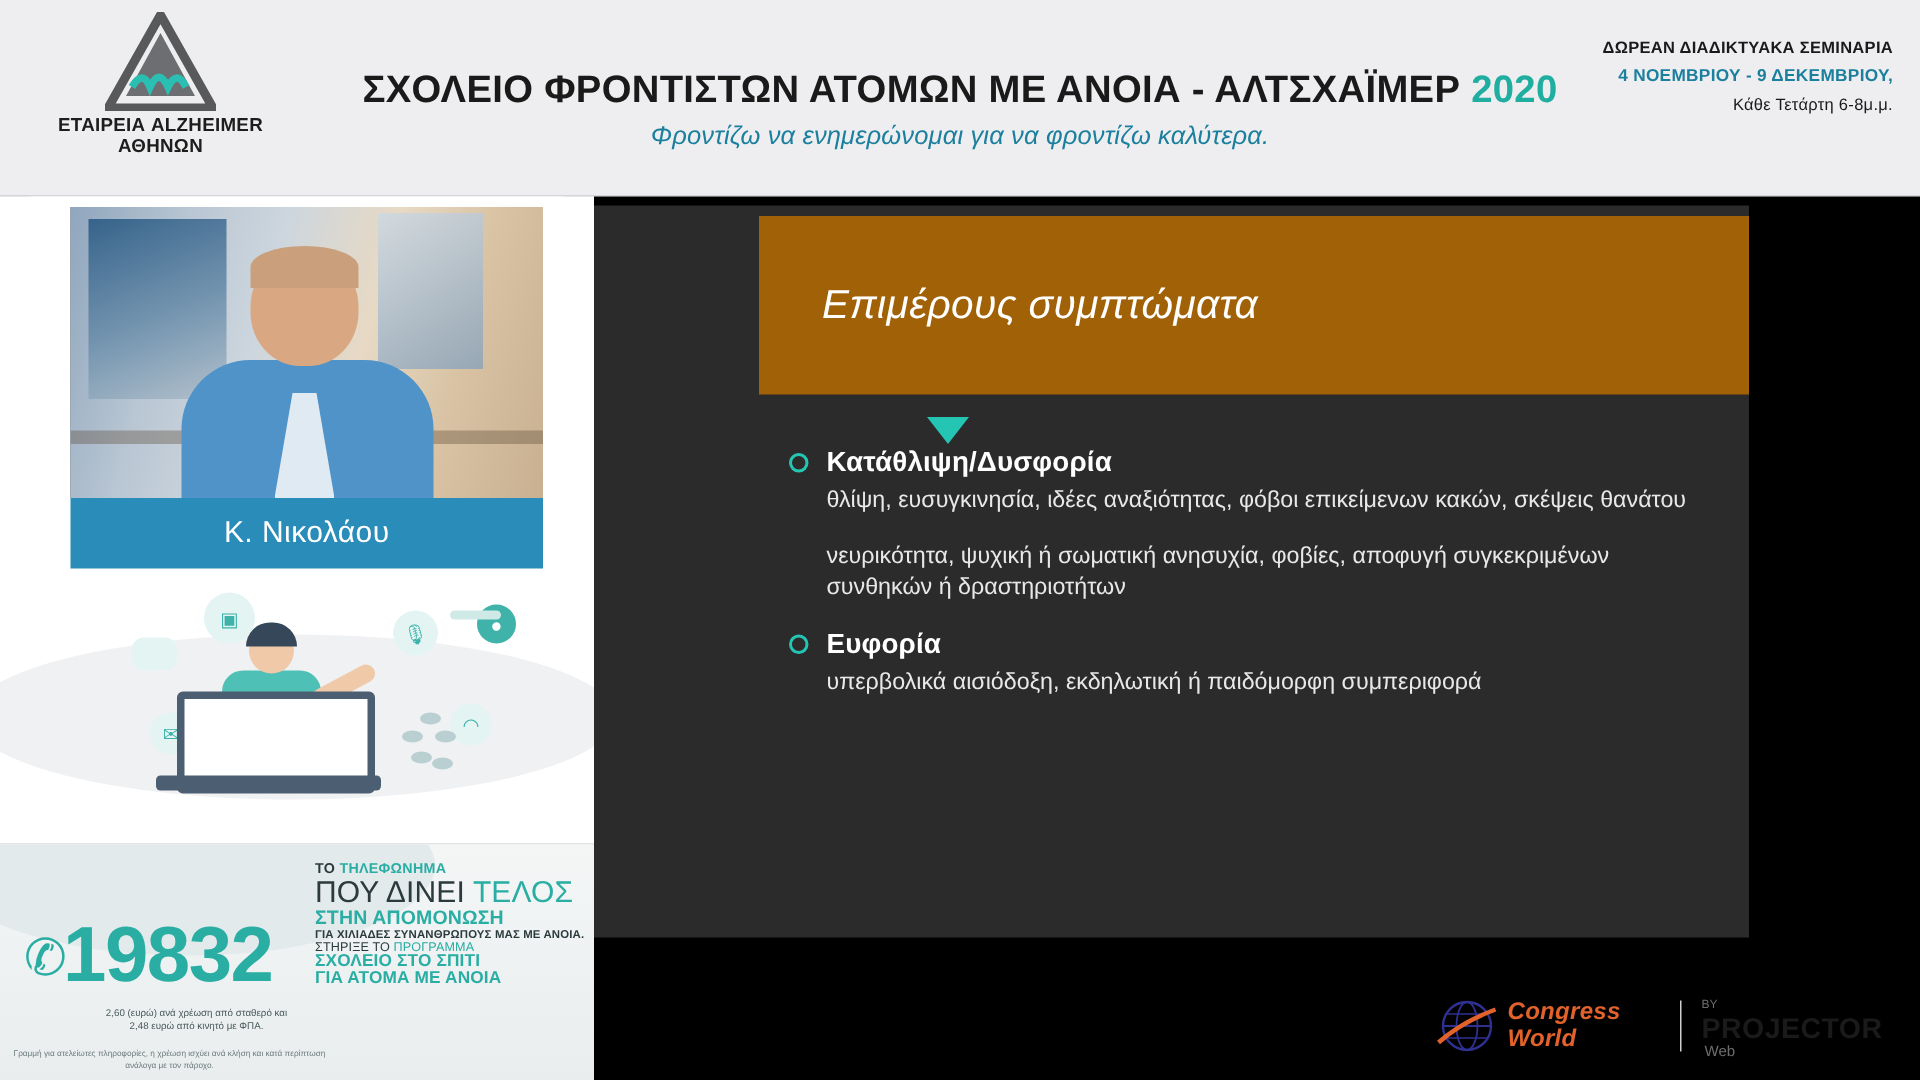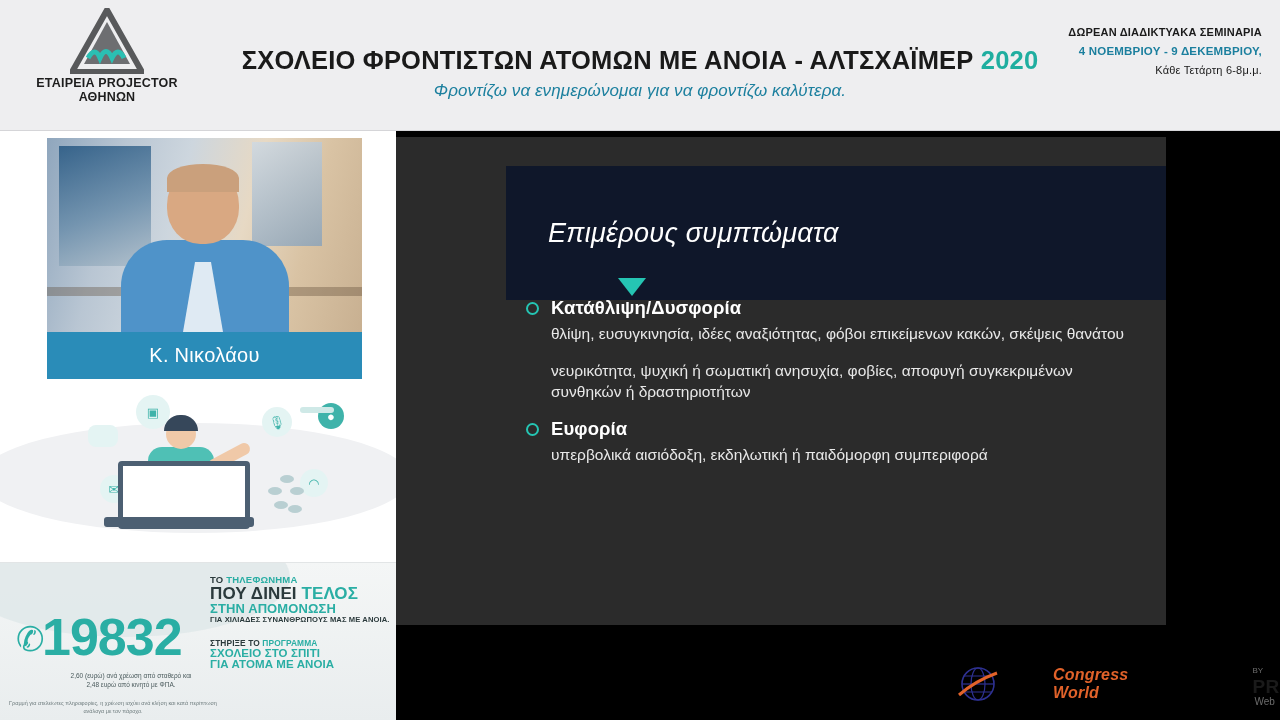--- a/index.html
+++ b/index.html
@@ -341,25 +341,25 @@
     text-align: center;
   }
   .banner-right {
     position: absolute;
     left: 210px; top: 12px;
     width: 180px;
     line-height: 1.02;
   }
   .br1 { font-size: 9.5px; font-weight: bold; color: #2b3a3c; letter-spacing: .2px; }
   .br1 .hl { color: #2aaea4; }
-  .br2 { font-size: 17px; font-weight: bold; color: #2b3a3c; letter-spacing: .1px; }
+  .br2 { font-size: 20px; font-weight: normal; color: #2b3a3c; letter-spacing: .1px; }
   .br2 .hl { color: #2aaea4; }
   .br3 { font-size: 13px; font-weight: bold; color: #2aaea4; letter-spacing: .1px; }
   .br4 { font-size: 7.6px; font-weight: bold; color: #2b3a3c; letter-spacing: .1px; margin-top: 1px;}
-  .br5 { font-size: 8.4px; font-weight: bold; color: #2b3a3c; letter-spacing: .1px; margin-top: 15px;}
+  .br5 { font-size: 8.4px; font-weight: normal; color: #2b3a3c; letter-spacing: .1px;}
   .br5 .hl { color: #2aaea4; }
   .br6 { font-size: 11.5px; font-weight: bold; color: #2aaea4; letter-spacing: .1px;}
 
   
   .slide-wrap {
     position: absolute;
     left: 396px; top: 131px;
     width: 884px;
     height: 589px;
     background: #000000;
@@ -368,27 +368,26 @@
     position: absolute;
     left: 0; top: 6px;
     width: 770px;
     height: 488px;
     background: #2b2b2b;
   }
   .slide-title-bar {
     position: absolute;
     left: 110px; top: 7px;
     width: 660px;
-    height: 134px;
-    background: #0f172a;
+    height: 119px;
+    background: #a16207;
     display: flex;
     align-items: center;
     padding-left: 42px;
     box-sizing: border-box;
-    margin-top: 22px;
   }
   .slide-title-bar span {
     color: #ffffff;
     font-size: 27px;
     font-style: italic;
     letter-spacing: .3px;
   }
   .slide-tail {
     position: absolute;
     left: 222px; top: 141px;
@@ -432,21 +431,20 @@
   }
 
   
   .footer-logos {
     position: absolute;
     left: 955px; top: 660px;
     width: 300px;
     height: 48px;
     display: flex;
     align-items: center;
-    gap: 48px;
   }
   .cw-globe {
     width: 46px; height: 46px;
     position: relative;
     flex: none;
   }
   .cw-text {
     margin-left: 4px;
     font-size: 16px;
     font-weight: bold;
@@ -479,21 +477,21 @@
 
   <div class="logo-block">
     <div class="logo-mark">
       <svg width="74" height="66" viewBox="0 0 74 66">
         <polygon points="37,2 72,64 2,64" fill="none" stroke="#58595b" stroke-width="6"></polygon>
         <polygon points="37,14 60,56 14,56" fill="#6d6e71"></polygon>
         <path d="M18 50 q7 -12 12 0 q6 -13 12 0 q6 -12 12 0" fill="none" stroke="#2bbfb3" stroke-width="5"></path>
       </svg>
     </div>
     <div class="logo-text">
-      <div>ΕΤΑΙΡΕΙΑ PROJECTOR</div>
+      <div>ΕΤΑΙΡΕΙΑ ALZHEIMER</div>
       <div>ΑΘΗΝΩΝ</div>
     </div>
   </div>
 
   <div class="title-block">
     <div class="main-title"><span>ΣΧΟΛΕΙΟ ΦΡΟΝΤΙΣΤΩΝ ΑΤΟΜΩΝ ΜΕ ΑΝΟΙΑ - ΑΛΤΣΧΑΪΜΕΡ </span><span class="year">2020</span></div>
     <div class="sub-title">Φροντίζω να ενημερώνομαι για να φροντίζω καλύτερα.</div>
   </div>
 
   <div class="header-right">

